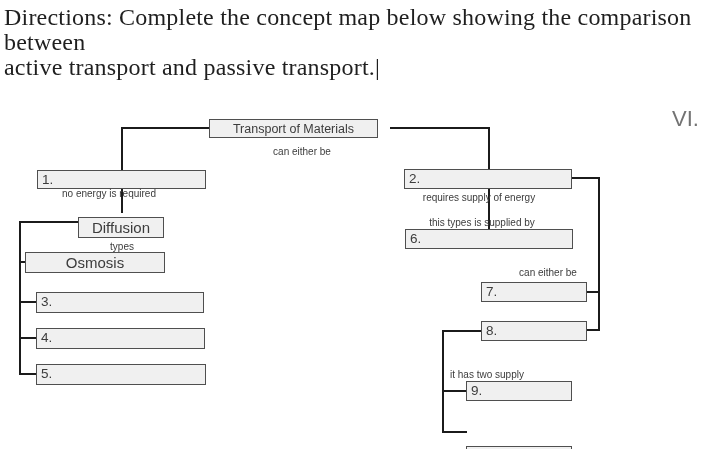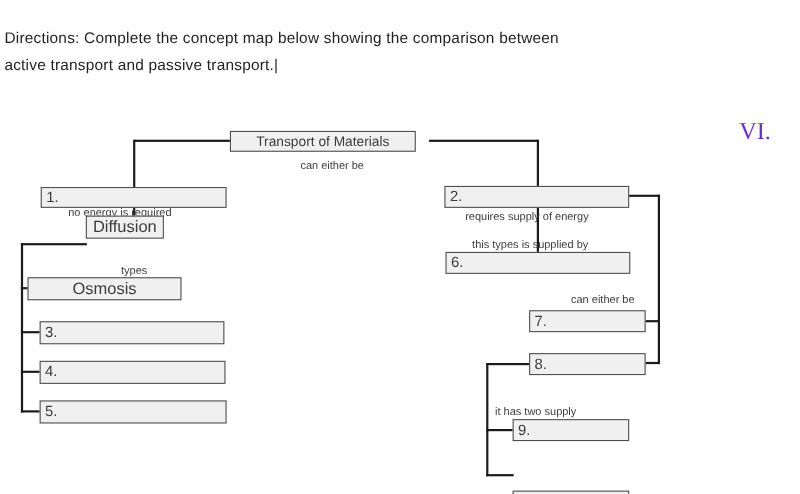--- a/index.html
+++ b/index.html
@@ -1,29 +1,29 @@
 <!DOCTYPE html>
 <html style="--box-fill: #f0f0f0; --box-border: #4f4f4f; --connector: #1b1b1b; --diagram-text: #3c3c3c; --body-text: #1f1f1f;"><head>
 <meta charset="utf-8">
 <style>
   html,body{margin:0;padding:0;background:#ffffff;}
   .page{
     position:relative;width:727px;height:449px;background:#ffffff;
     overflow:hidden;font-family:"Liberation Sans",sans-serif;
   }
   .directions{
-    position:absolute;left:4px;top:22px;width:715px;
-    font-family:Liberation Sans, sans-serif;
-    font-size:14px;line-height:25px;color:var(--body-text,#1f1f1f);
+    position:absolute;left:4px;top:5px;width:715px;
+    font-family:Liberation Serif, serif;
+    font-size:24px;line-height:25px;color:var(--body-text,#1f1f1f);
     letter-spacing:0.2px;
   }
   .cursor{font-weight:400;}
   .section-label{
     position:absolute;left:672px;top:106px;
-    font-family:Liberation Serif, serif;font-size:22px;color:#6d28d9;
+    font-family:Liberation Sans, sans-serif;font-size:22px;color:#737373;
   }
   .box{
     position:absolute;box-sizing:border-box;z-index:3;
     background:var(--box-fill,#f0f0f0);
     border:1px solid var(--box-border,#4f4f4f);
     color:var(--diagram-text,#2e2e2e);
   }
   .box.num{font-size:13.5px;padding:1px 0 0 4px;}
   .box.center{display:flex;align-items:center;justify-content:center;}
   .fs-root{font-size:12.5px;}
@@ -74,21 +74,21 @@
   <div class="lbl c" style="left:72px;top:241px;width:100px">types</div>
   <div class="lbl c" style="left:404px;top:192px;width:150px">requires supply of energy</div>
   <div class="lbl c" style="left:412px;top:217px;width:140px">this types is supplied by</div>
   <div class="lbl c" style="left:503px;top:267px;width:90px">can either be</div>
   <div class="lbl" style="left:450px;top:369px">it has two supply</div>
 
   <div class="box center fs-root" style="left:209px;top:119px;width:169px;height:19px">Transport of Materials</div>
 
   <div class="box num" style="left:37px;top:170px;width:169px;height:19px">1.</div>
 
-  <div class="box center fs-term" style="left:78px;top:196px;width:71px;height:21px">Diffusion</div>
+  <div class="box center fs-term" style="left:78px;top:217px;width:86px;height:21px">Diffusion</div>
 
   <div class="box center fs-term" style="left:25px;top:252px;width:140px;height:21px">Osmosis</div>
 
   <div class="box num" style="left:36px;top:292px;width:168px;height:21px">3.</div>
 
   <div class="box num" style="left:36px;top:328px;width:169px;height:21px">4.</div>
 
   <div class="box num" style="left:36px;top:364px;width:170px;height:21px">5.</div>
 
   <div class="box num" style="left:404px;top:169px;width:168px;height:20px">2.</div>

